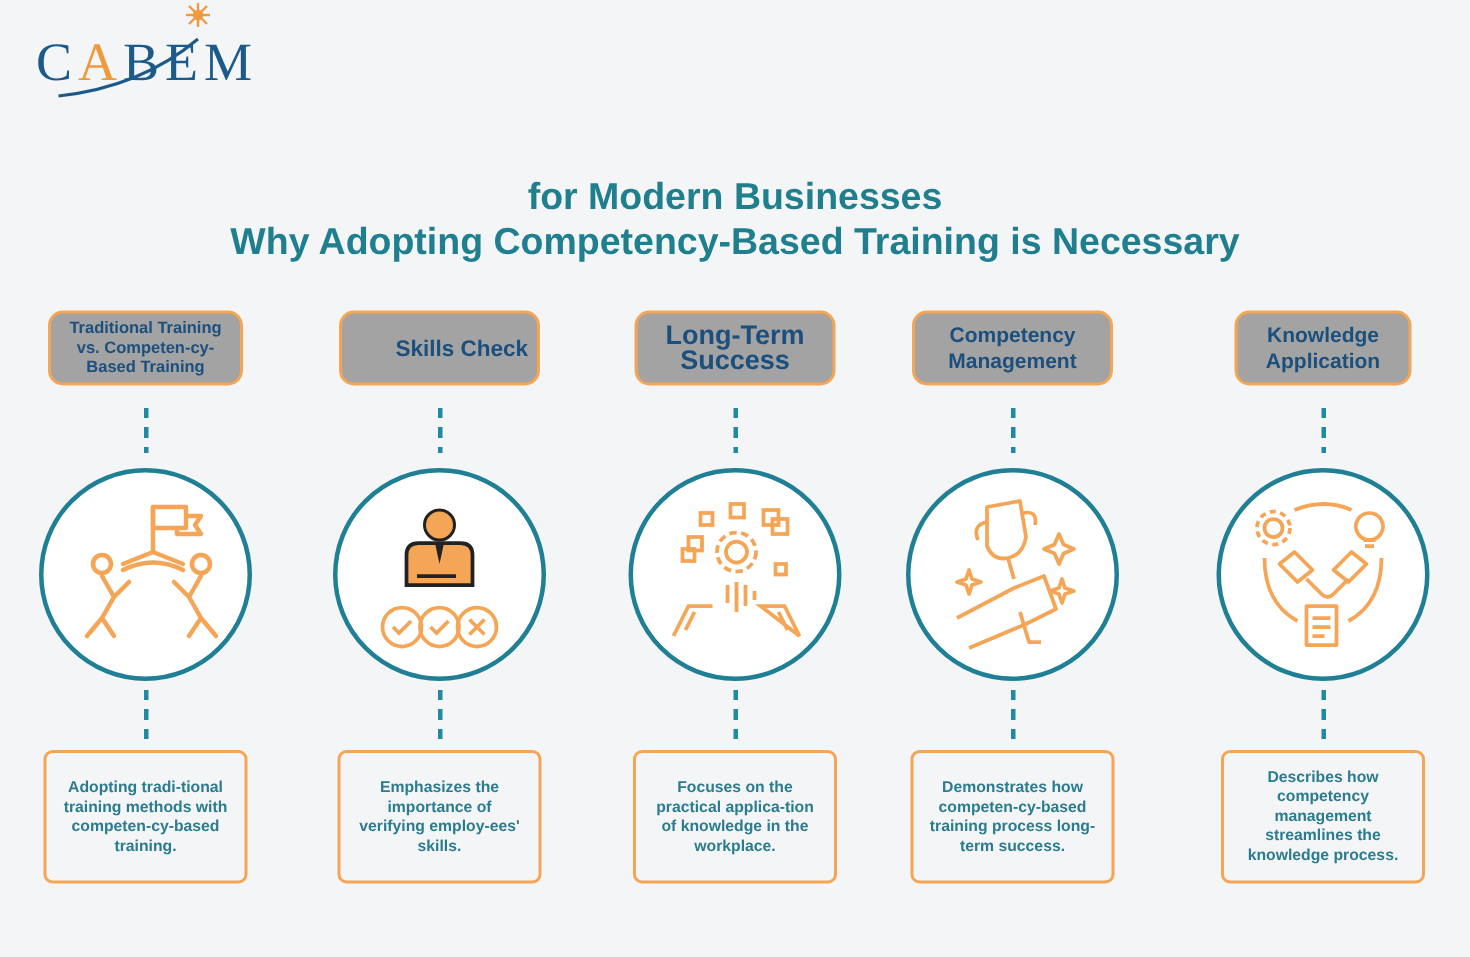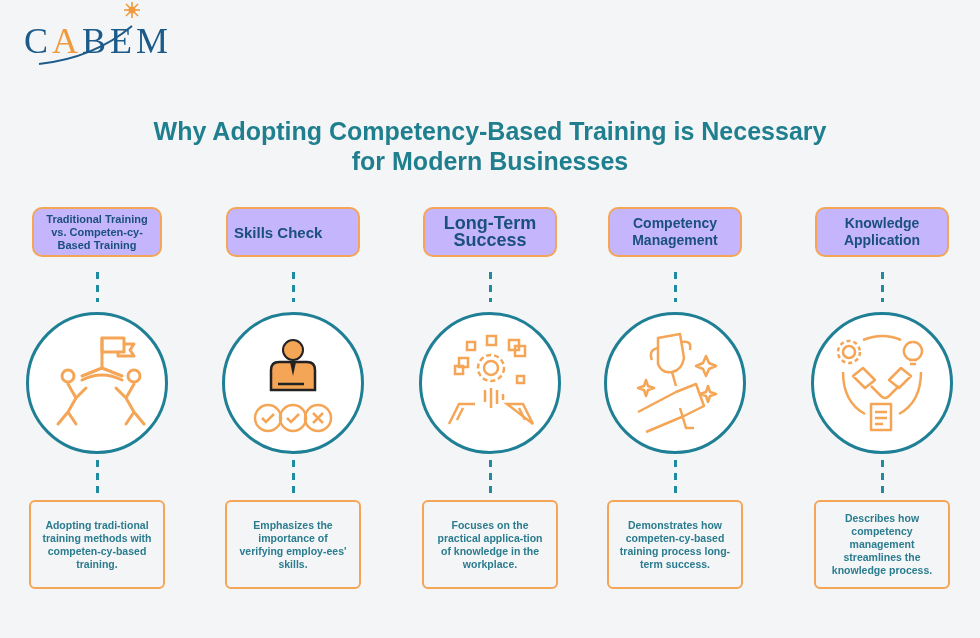--- a/index.html
+++ b/index.html
@@ -3,21 +3,21 @@
 <meta charset="utf-8">
 <style>
   html,body{margin:0;padding:0;}
   body{width:980px;height:638px;background:#f4f5f7;position:relative;overflow:hidden;font-family:"Liberation Sans",sans-serif;}
   .logo{position:absolute;left:24px;top:2px;width:210px;height:72px;}
   .logo-text{position:absolute;left:0;top:18px;font-family:"Liberation Serif",serif;font-size:36px;letter-spacing:4px;color:#1c5a8a;}
   .logo-text .a{color:#f09a3e;}
   .logo-star{position:absolute;left:100px;top:0px;}
   .title{position:absolute;left:0;width:980px;top:116px;text-align:center;color:#1f7f8e;font-weight:bold;font-size:25px;line-height:30px;}
   .col{position:absolute;top:0;width:150px;height:638px;}
-  .topbox{position:absolute;left:50%;transform:translateX(-50%);top:207px;height:50px;border:2px solid #f4a556;border-radius:10px;background:#c4b5fd;display:flex;align-items:center;justify-content:flex-start;text-align:center;color:#1b4f7d;font-weight:bold;box-sizing:border-box;padding:0 6px;}
+  .topbox{position:absolute;left:50%;transform:translateX(-50%);top:207px;height:50px;border:2px solid #f4a556;border-radius:10px;background:#a3a3a3;display:flex;align-items:center;justify-content:flex-end;text-align:center;color:#1b4f7d;font-weight:bold;box-sizing:border-box;padding:0 6px;}
   .dash{position:absolute;left:50%;width:3px;margin-left:-1.5px;background:repeating-linear-gradient(to bottom,#1f8aa0 0 7px,transparent 7px 13px);}
   .circle{position:absolute;left:50%;top:312px;width:142px;height:142px;margin-left:-71px;border:3px solid #1f7f95;border-radius:50%;background:#fff;box-sizing:border-box;display:flex;align-items:center;justify-content:center;}
   .botbox{position:absolute;left:50%;transform:translateX(-50%);top:500px;height:89px;width:136px;border:2px solid #f4a556;border-radius:6px;background:#f4f5f7;display:flex;align-items:center;justify-content:center;text-align:center;color:#2a7c8e;font-weight:bold;font-size:10.5px;line-height:13px;box-sizing:border-box;padding:0 8px;}
 </style>
 </head>
 <body>
 
 <div class="logo">
   <svg class="logo-star" width="16" height="16" viewBox="0 0 16 16">
     <g stroke="#f09a3e" stroke-width="1.6">
@@ -28,22 +28,22 @@
     </g>
     <circle cx="8" cy="8" r="3.5" fill="#f09a3e"></circle>
   </svg>
   <div class="logo-text"><span>C</span><span class="a">A</span><span>BEM</span></div>
   <svg style="position:absolute;left:10px;top:16px" width="110" height="50" viewBox="0 0 110 50">
     <path d="M5 46 Q60 40 98 8" fill="none" stroke="#1c5a8a" stroke-width="2"></path>
   </svg>
 </div>
 
 <div class="title">
+  <div>for Modern Businesses</div>
   <div>Why Adopting Competency-Based Training is Necessary</div>
-  <div>for Modern Businesses</div>
 </div>
 
 <div class="col" style="left:22px">
   <div class="topbox" style="width:130px;font-size:11px;line-height:13px;">
       <span>Traditional Training vs. Competen-cy-Based Training</span>
     </div>
   <div class="dash" style="top:272px;height:30px"></div>
   <div class="circle">
     <svg width="110" height="110" viewBox="0 0 110 110" fill="none" stroke="#f4a556" stroke-width="3" stroke-linejoin="round" stroke-linecap="round">
       <rect x="60" y="10" width="22" height="14"></rect>
@@ -134,21 +134,21 @@
       <path d="M88 58 l2 6 6 2 -6 2 -2 6 -2 -6 -6 -2 6 -2z"></path>
     </svg>
   </div>
   <div class="dash" style="top:460px;height:34px"></div>
   <div class="botbox">
       <span>Demonstrates how competen-cy-based training process long-term success.</span>
     </div>
 </div>
 
 <div class="col" style="left:807px">
-  <div class="topbox" style="width:134px;font-size:14px;line-height:17px;">
+  <div class="topbox" style="width:118px;font-size:14px;line-height:17px;">
       <span>Knowledge Application</span>
     </div>
   <div class="dash" style="top:272px;height:30px"></div>
   <div class="circle">
     <svg width="110" height="110" viewBox="0 0 110 110" fill="none" stroke="#f4a556" stroke-width="2.5" stroke-linejoin="round">
       <circle cx="22" cy="24" r="6"></circle>
         <circle cx="22" cy="24" r="11" stroke-dasharray="4 3"></circle>
       <path d="M86 14 a9 9 0 1 1 -0.1 0 M82 32 h8 M83 36 h6"></path>
       <path d="M36 12 q20 -8 38 0"></path>
       <path d="M16 44 q0 30 22 42 M94 44 q0 30 -22 42"></path>

